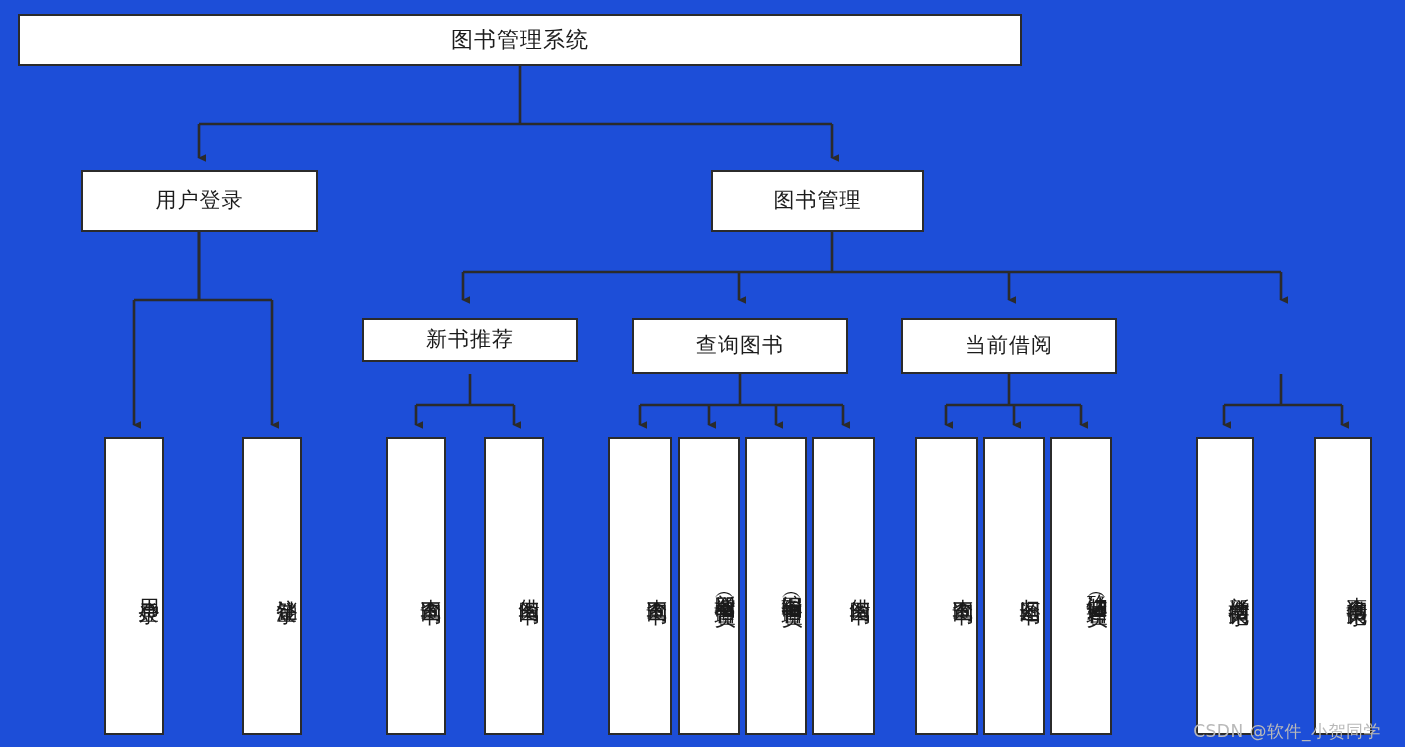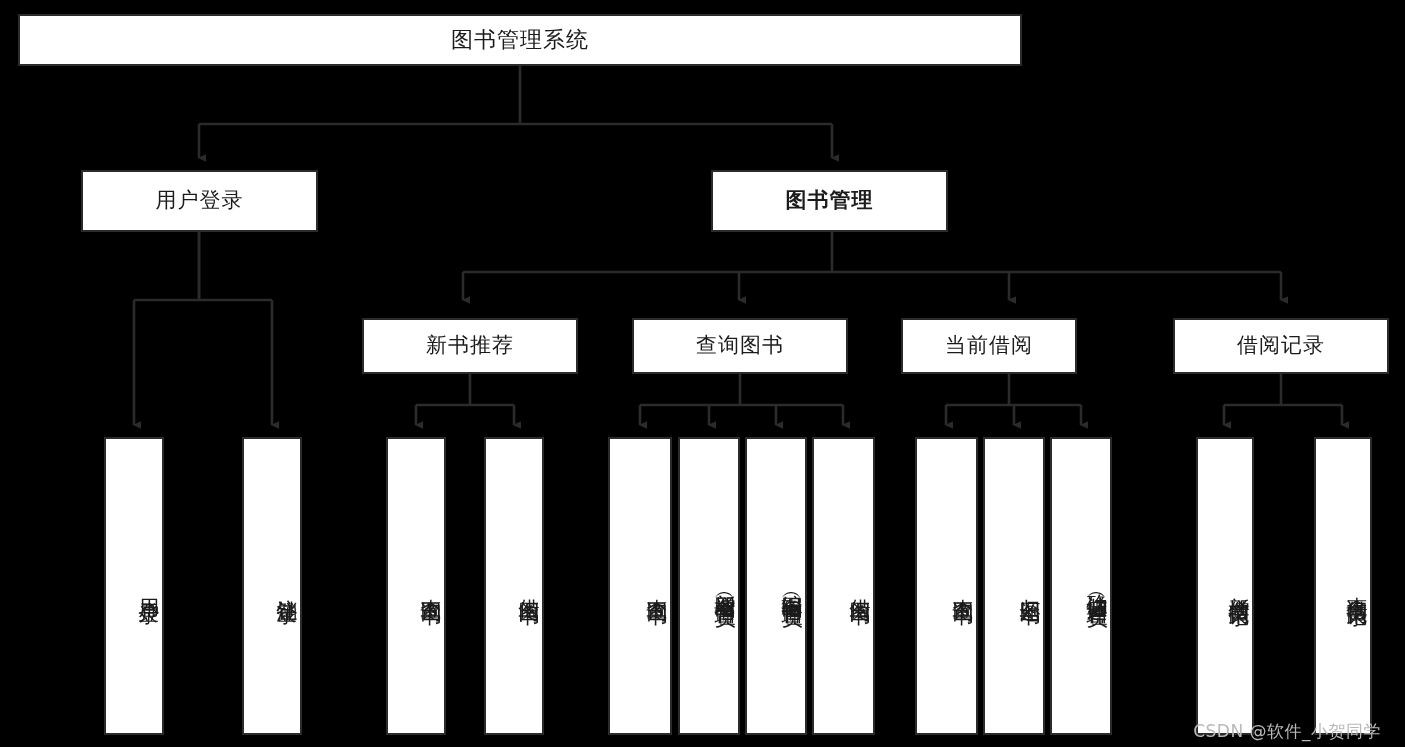--- a/index.html
+++ b/index.html
@@ -5,21 +5,21 @@
 <style>
   html, body {
     margin: 0;
     padding: 0;
     background: #ffffff;
   }
   #canvas {
     position: relative;
     width: 1405px;
     height: 747px;
-    background: #000000;
+    background: #1d4ed8;
     font-family: "DejaVu Sans", "Liberation Sans", sans-serif;
     overflow: hidden;
   }
   #edges {
     position: absolute;
     left: 0;
     top: 0;
     width: 1405px;
     height: 747px;
     pointer-events: none;
@@ -124,29 +124,28 @@
       <path d="M1224,405 L1342,405"></path>
       <path d="M1224,405 L1224,425" marker-end="url(#arrow)"></path>
       <path d="M1342,405 L1342,425" marker-end="url(#arrow)"></path>
     </g>
   </svg>
 
   <div class="node horiz" id="title-node" style="left:18px; top:14px; width:1004px; height:52px;">图书管理系统</div>
 
   <div class="node horiz" style="left:81px; top:170px; width:237px; height:62px;">用户登录</div>
 
-  <div class="node horiz" style="left:711px; top:170px; width:237px; height:62px;font-weight:bold;">图书管理</div>
+  <div class="node horiz" style="left:711px; top:170px; width:213px; height:62px;">图书管理</div>
 
-  <div class="node horiz" style="left:362px; top:318px; width:216px; height:56px;">新书推荐</div>
+  <div class="node horiz" style="left:362px; top:318px; width:216px; height:44px;">新书推荐</div>
 
   <div class="node horiz" style="left:632px; top:318px; width:216px; height:56px;">查询图书</div>
 
-  <div class="node horiz" style="left:901px; top:318px; width:176px; height:56px;">当前借阅</div>
+  <div class="node horiz" style="left:901px; top:318px; width:216px; height:56px;">当前借阅</div>
 
-  <div class="node horiz" style="left:1173px; top:318px; width:216px; height:56px;">借阅记录</div>
 
   <div class="node vert" style="left:104px; top:437px; width:60px; height:298px;">
     <span class="vlabel">用户登录</span>
   </div>
 
   <div class="node vert" style="left:242px; top:437px; width:60px; height:298px;">
     <span class="vlabel">注销登录</span>
   </div>
 
   <div class="node vert" style="left:386px; top:437px; width:60px; height:298px;">

